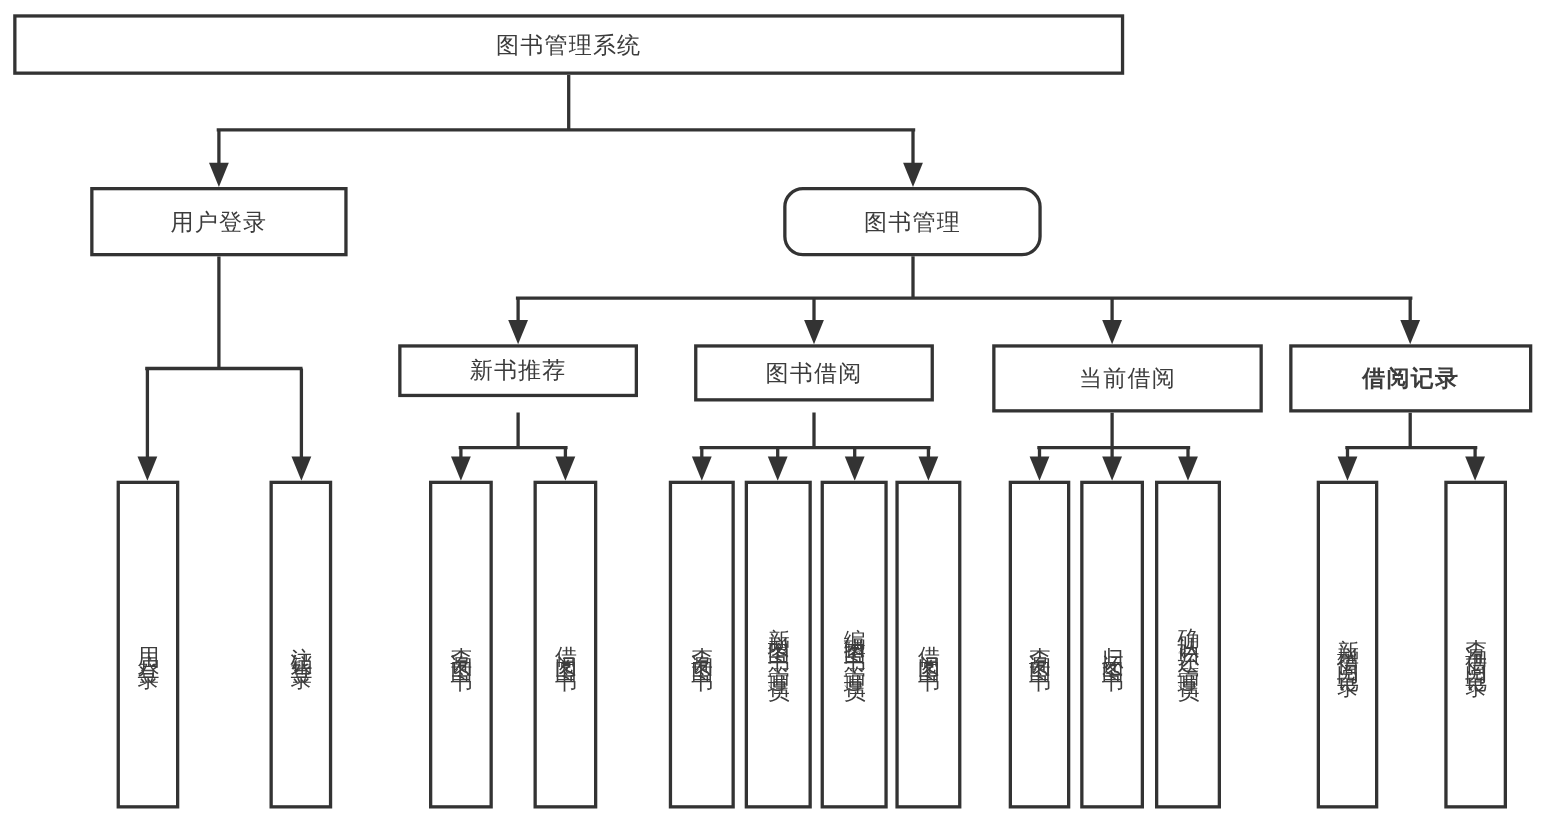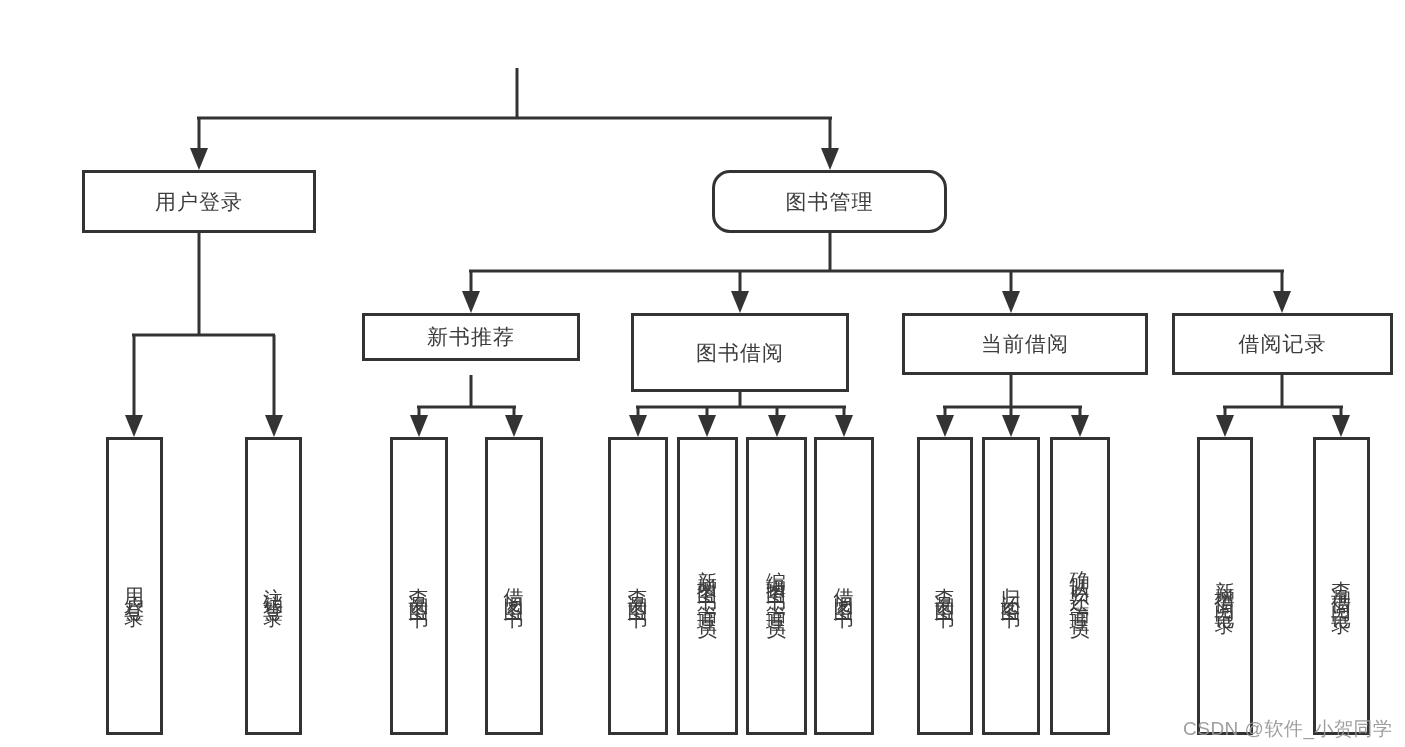--- a/index.html
+++ b/index.html
@@ -33,23 +33,23 @@
     text-orientation: mixed;
     letter-spacing: 7px;
     line-height: 1;
     white-space: nowrap;
   }
   
   .n-user-login      { left: 82px;   top: 170px; width: 234px; height: 63px; }
   .n-book-mgmt       { left: 712px;  top: 170px; width: 235px; height: 63px; border-radius: 18px; }
   
   .n-new-book        { left: 362px;  top: 313px; width: 218px; height: 48px; }
-  .n-book-borrow     { left: 631px;  top: 313px; width: 218px; height: 79px; }
+  .n-book-borrow     { left: 631px;  top: 313px; width: 218px; height: 52px; }
   .n-cur-borrow      { left: 902px;  top: 313px; width: 246px; height: 62px; }
-  .n-borrow-rec      { left: 1172px; top: 313px; width: 221px; height: 62px; }
+  .n-borrow-rec      { left: 1172px; top: 313px; width: 221px; height: 62px; font-weight: bold; }
   
   .n-root            { left: 12px;   top: 13px;  width: 1010px; height: 55px; }
   
   .leaf { top: 437px; height: 298px; }
   .lf-1  { left: 106px;  width: 57px; }
   .lf-2  { left: 245px;  width: 57px; }
   .lf-3  { left: 390px;  width: 58px; }
   .lf-4  { left: 485px;  width: 58px; }
   .lf-5  { left: 608px;  width: 60px; }
   .lf-6  { left: 677px;  width: 61px; }
@@ -147,20 +147,23 @@
         <line x1="1282" y1="375" x2="1282" y2="407"></line>
         <line x1="1223" y1="407" x2="1343" y2="407"></line>
         <line x1="1225" y1="407" x2="1225" y2="420"></line>
         <line x1="1341" y1="407" x2="1341" y2="420"></line>
         <polygon points="1216,415 1234,415 1225,437" stroke="none"></polygon>
         <polygon points="1332,415 1350,415 1341,437" stroke="none"></polygon>
       </g>
     </g>
   </svg>
 
+  <div class="node hbox n-root">
+    <span>图书管理系统</span>
+  </div>
 
   <div class="node hbox n-user-login">
     <span>用户登录</span>
   </div>
   <div class="node hbox n-book-mgmt">
     <span>图书管理</span>
   </div>
 
   <div class="node hbox n-new-book">
     <span>新书推荐</span>
@@ -212,15 +215,14 @@
     <span class="vtext">确认归还（管理员）</span>
   </div>
 
   <div class="node vbox leaf lf-12">
     <span class="vtext">新增借阅记录</span>
   </div>
   <div class="node vbox leaf lf-13">
     <span class="vtext">查询借阅记录</span>
   </div>
 
-  <div class="watermark">CSDN @软件_小贺同学</div>
 
 </div>
 
 </body></html>

